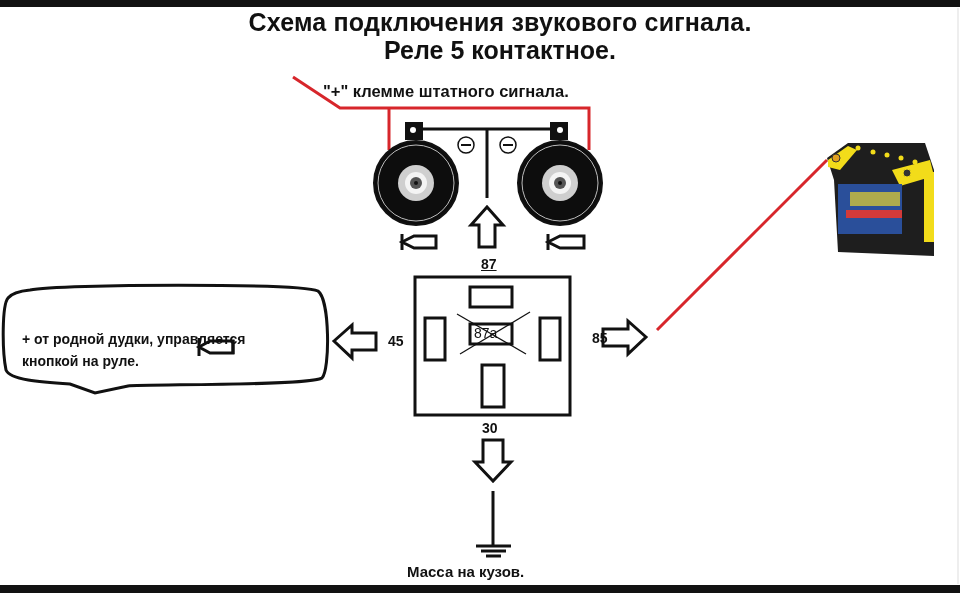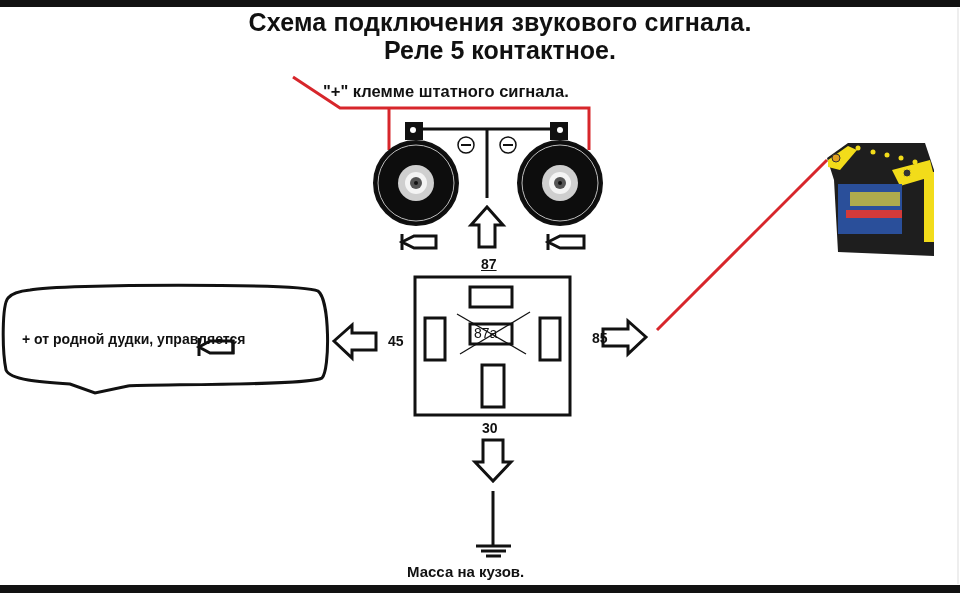--- a/index.html
+++ b/index.html
@@ -133,20 +133,21 @@
     <rect x="838" y="184" width="64" height="50" fill="#2a4f9a"></rect>
     <rect x="850" y="192" width="50" height="14" fill="#cfc23a" opacity="0.8"></rect>
     <rect x="846" y="210" width="56" height="8" fill="#d33a3a"></rect>
   </g>
 
   <line x1="958" y1="8" x2="958" y2="584" stroke="#ddd" stroke-width="1"></line>
 </svg>
 
 <div class="t bubble-text">
   <div>+ от родной дудки, управляется</div>
+  <div>кнопкой на руле.</div>
 </div>
 
 <div class="t pin pin87">87</div>
 <div class="t pin pin86">45</div>
 <div class="t pin pin85">85</div>
 <div class="t pin pin30">30</div>
 <div class="t pin87a">87a</div>
 
 <div class="t ground-label">Масса на кузов.</div>
 

